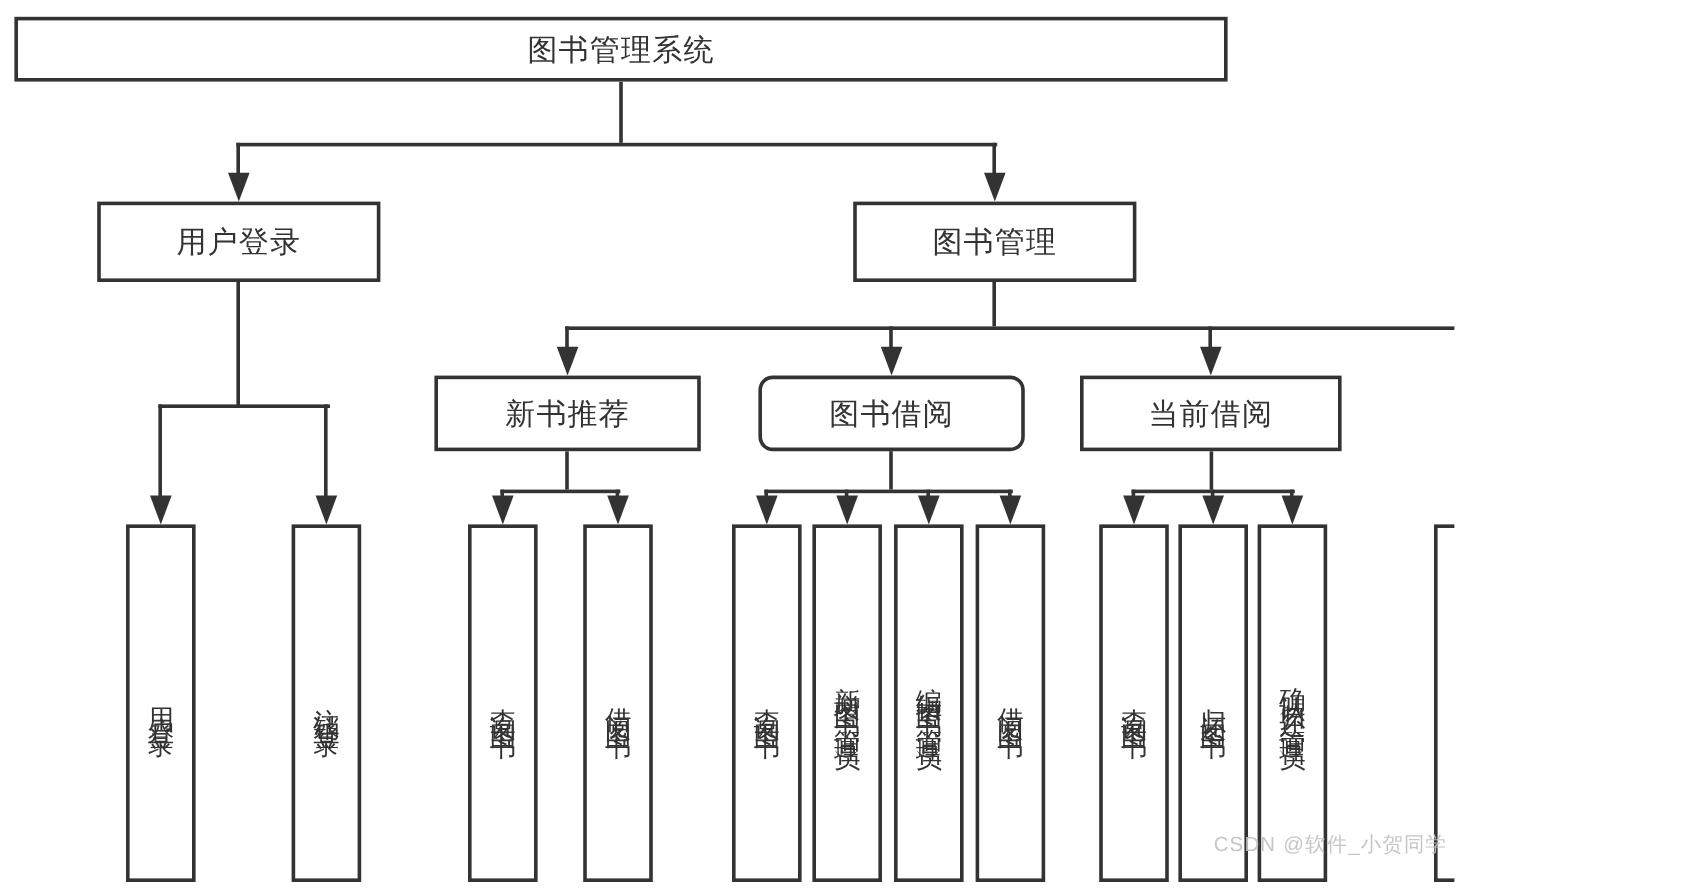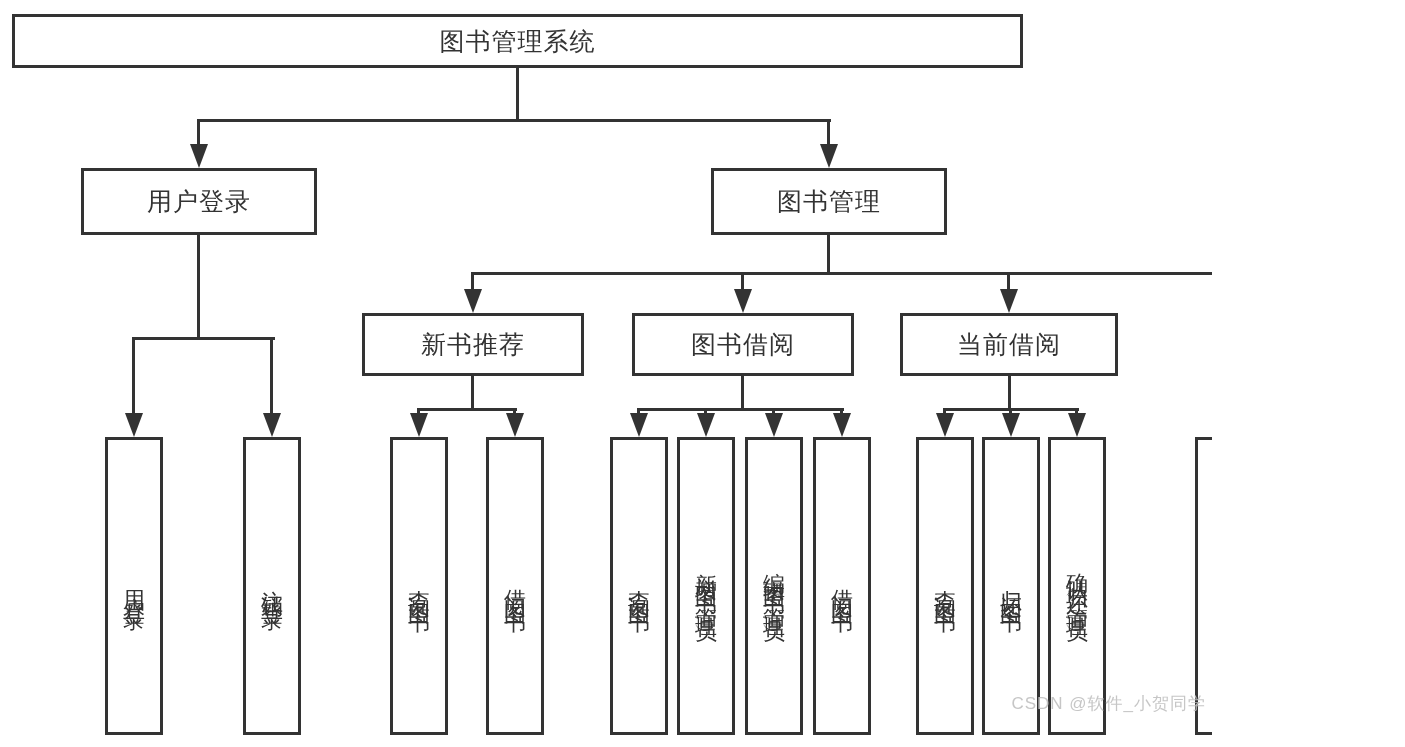--- a/index.html
+++ b/index.html
@@ -130,21 +130,21 @@
   <div class="box" style="left:81px; top:168px; width:236px; height:67px;">
     <span class="hlabel">用户登录</span>
   </div>
   <div class="box" style="left:711px; top:168px; width:236px; height:67px;">
     <span class="hlabel">图书管理</span>
   </div>
 
   <div class="box" style="left:362px; top:313px; width:222px; height:63px;">
     <span class="hlabel">新书推荐</span>
   </div>
-  <div class="box" style="left:632px; top:313px; width:222px; height:63px;">
+  <div class="box" style="left:632px; top:313px; width:222px; height:63px;border-radius:12px;">
     <span class="hlabel">图书借阅</span>
   </div>
   <div class="box" style="left:900px; top:313px; width:218px; height:63px;font-family:Liberation Serif, serif;">
     <span class="hlabel">当前借阅</span>
   </div>
 
   <div class="box" style="left:105px; top:437px; width:58px; height:298px;">
     <span class="vlabel">用户登录</span>
   </div>
   <div class="box" style="left:243px; top:437px; width:58px; height:298px;">

